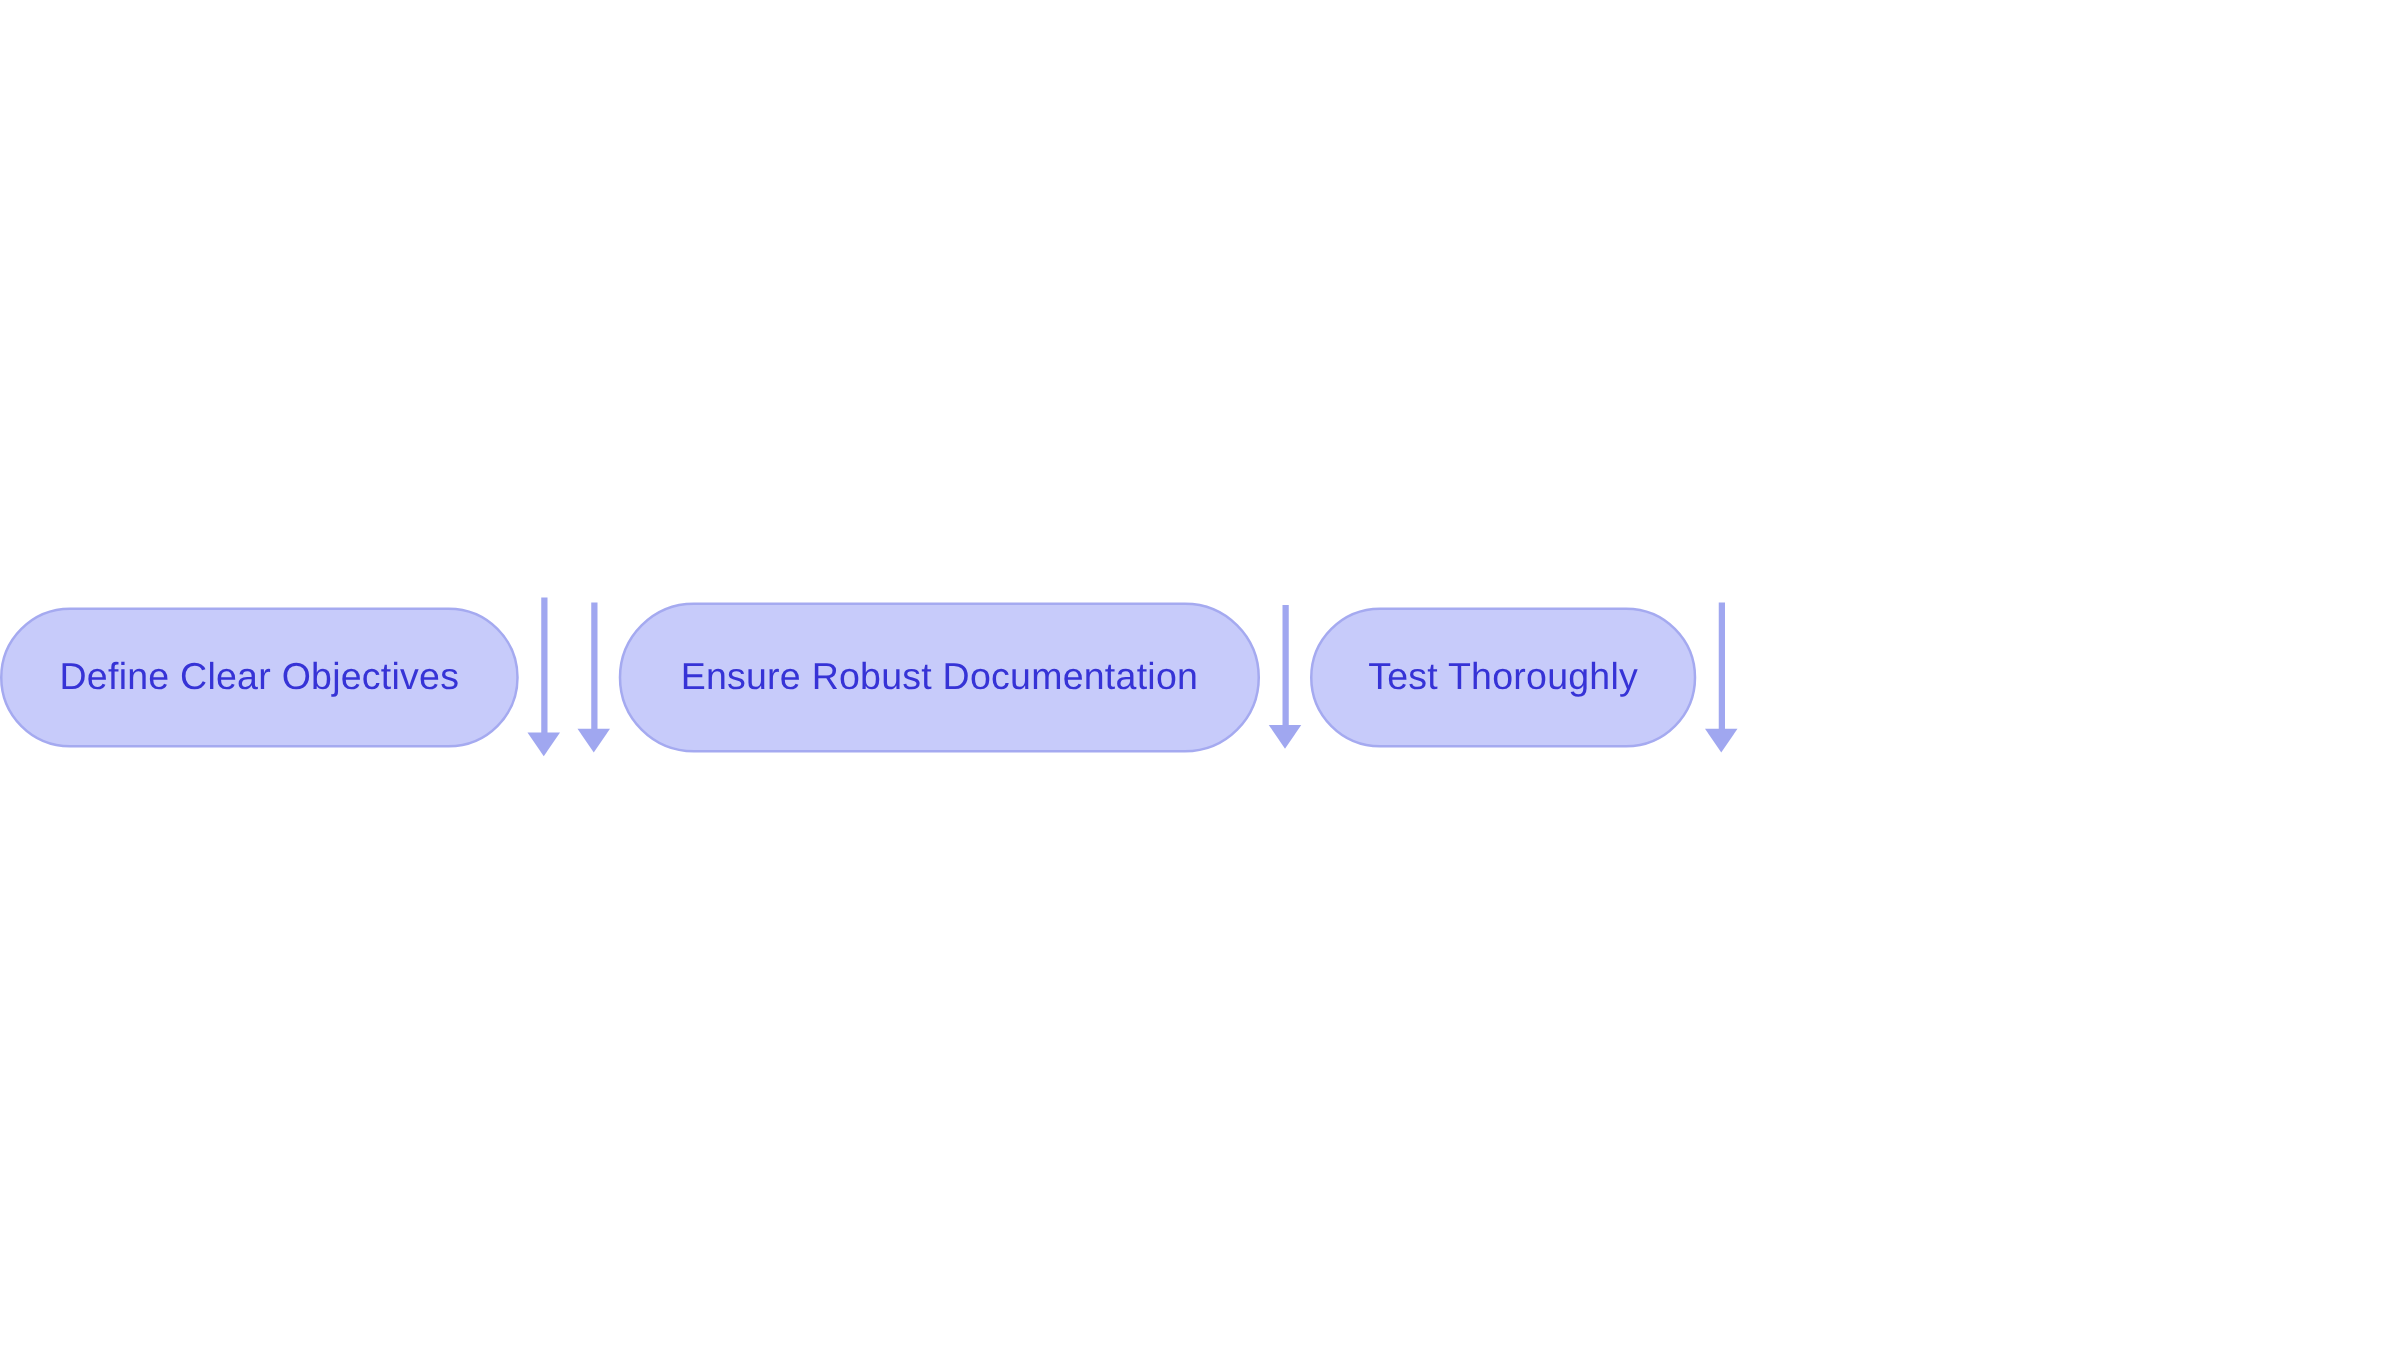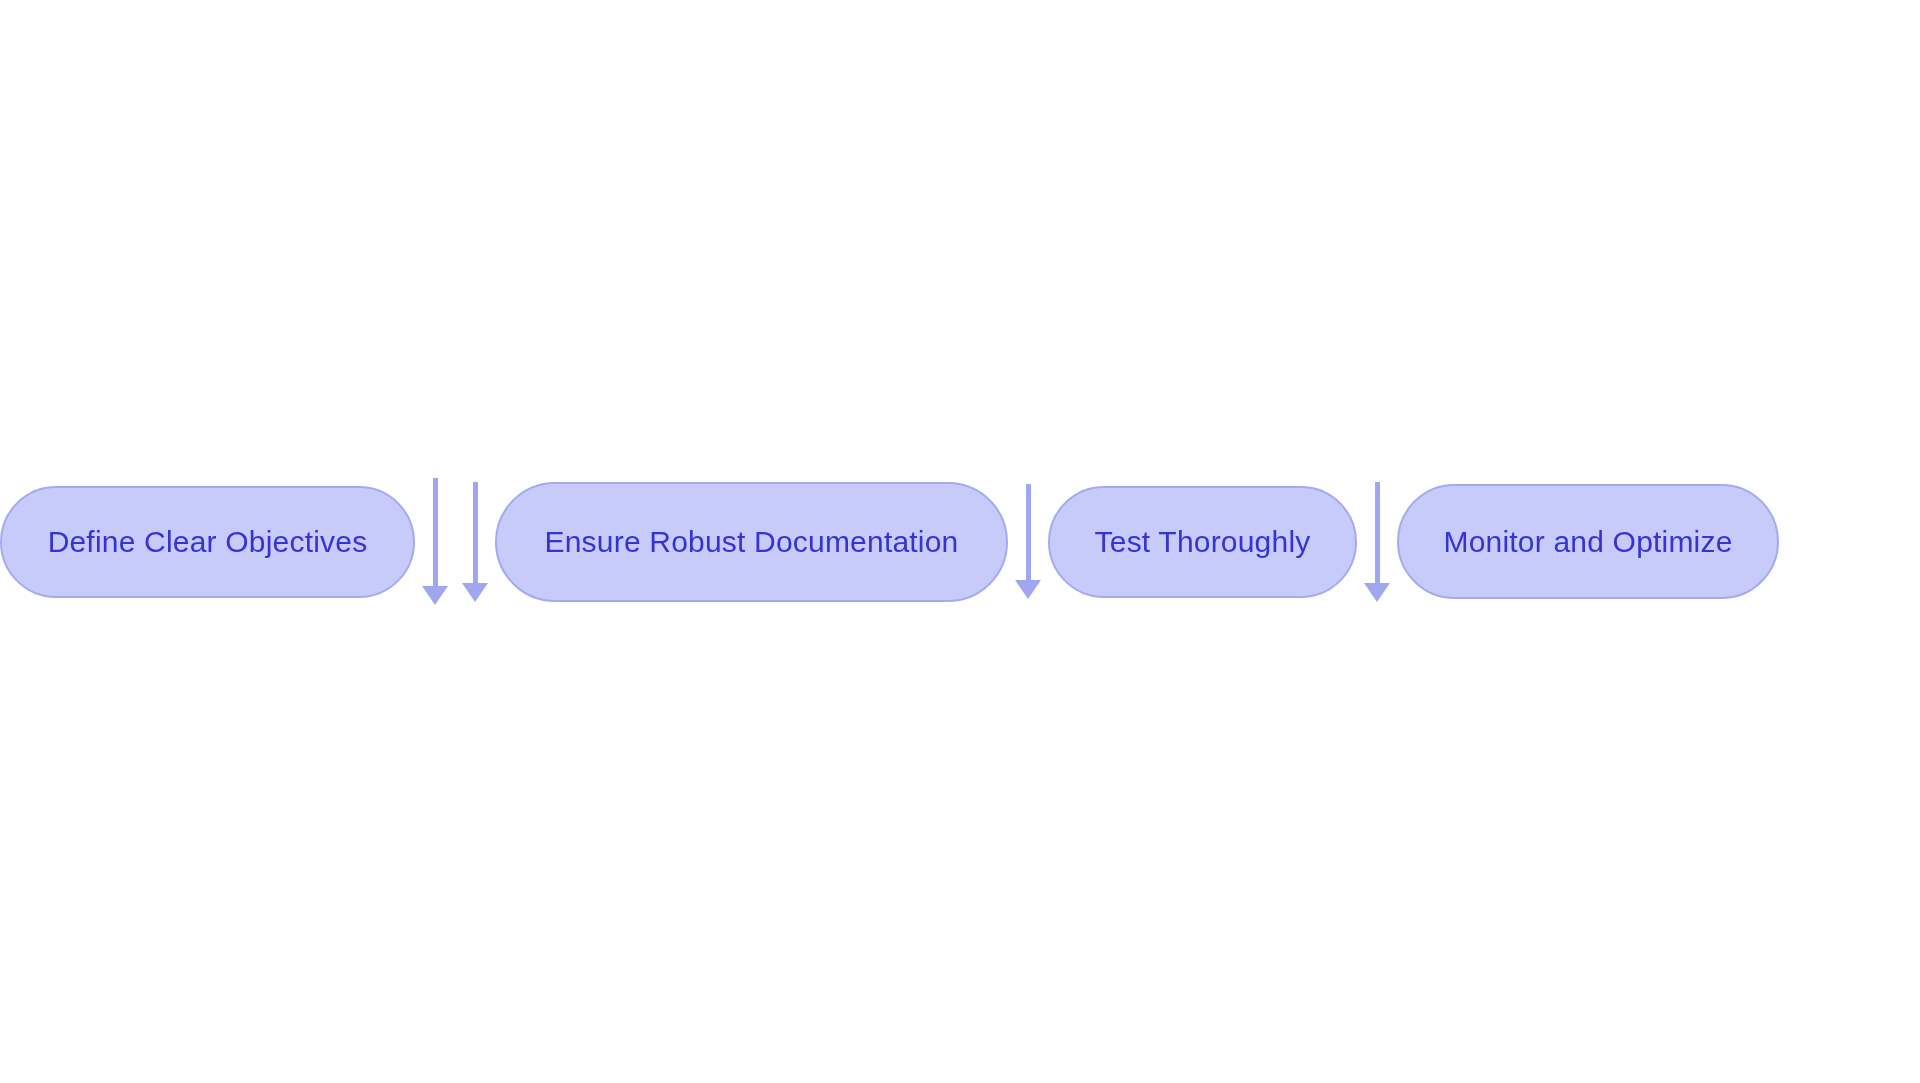--- a/index.html
+++ b/index.html
@@ -127,18 +127,15 @@
 
     <div class="node node-4">
       <span class="node-label">Test Thoroughly</span>
     </div>
 
     <div class="connector conn-4">
       <div class="shaft"></div>
       <div class="head"></div>
     </div>
 
-    <div class="node node-5">
-      <span class="node-label">Monitor and Optimize</span>
-    </div>
 
   </div>
 </div>
 
 </body></html>

